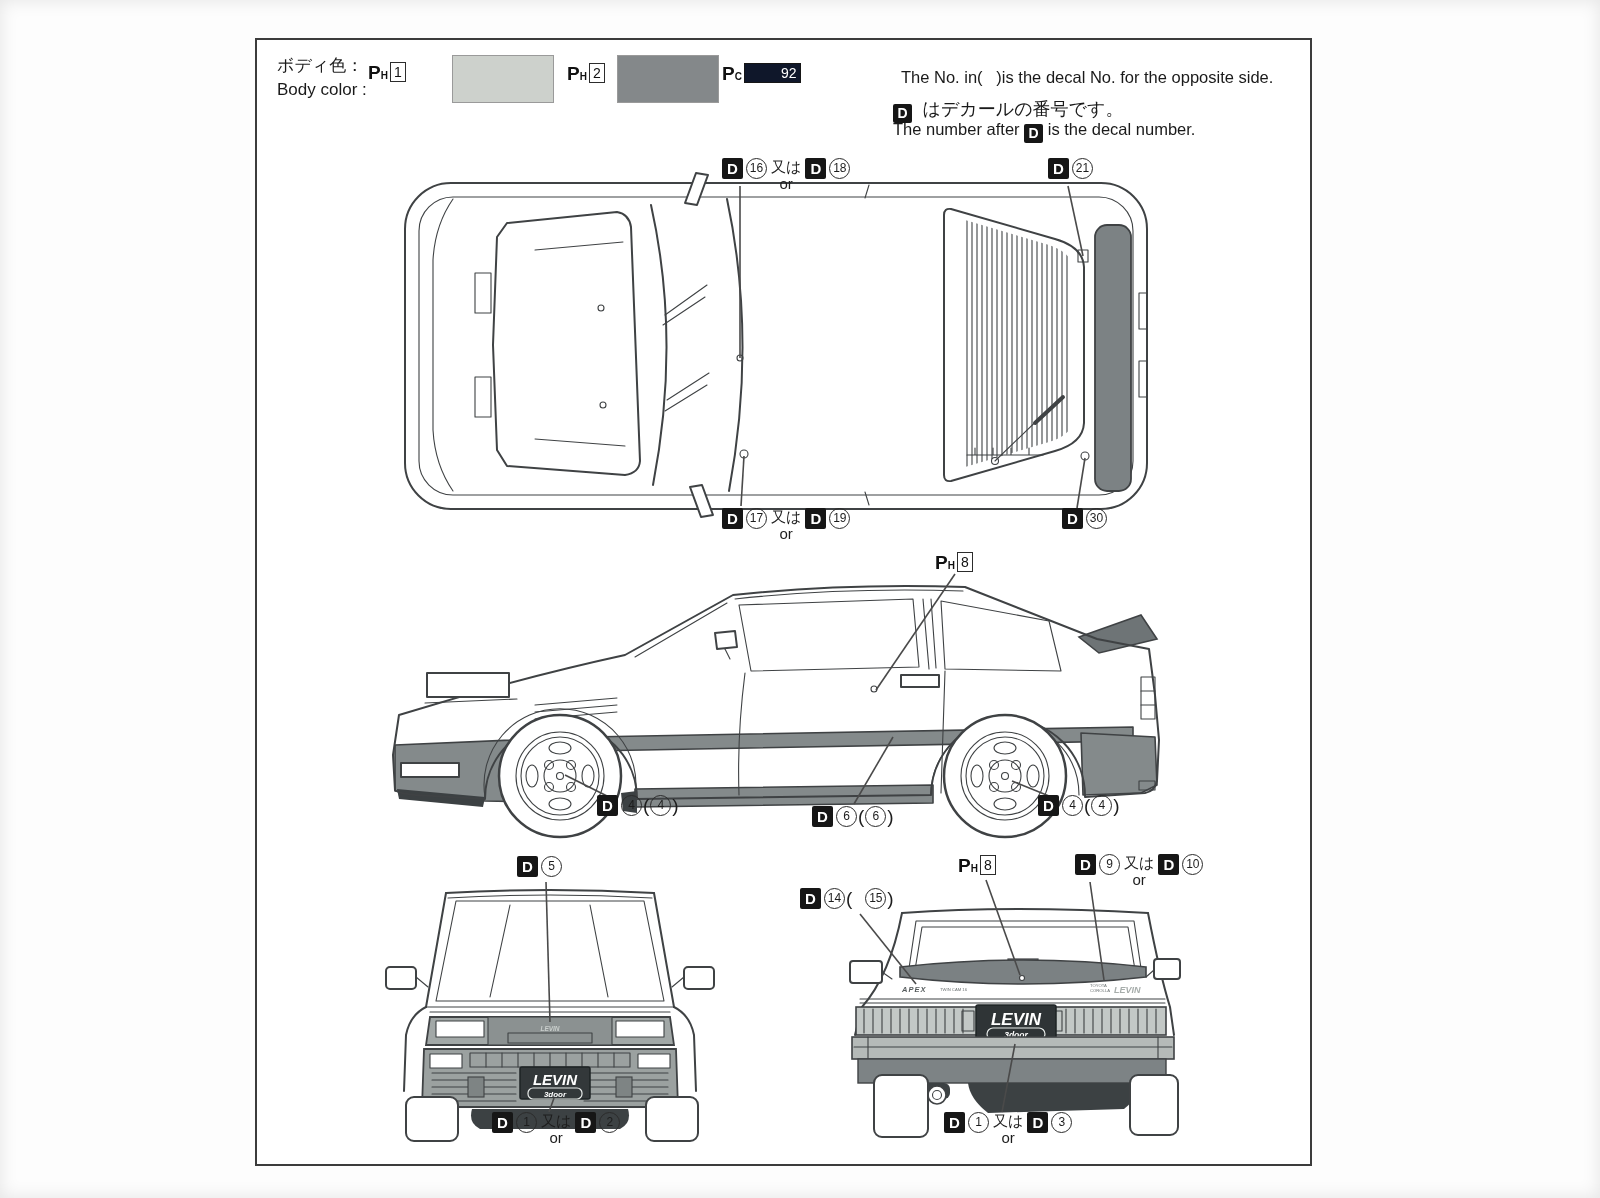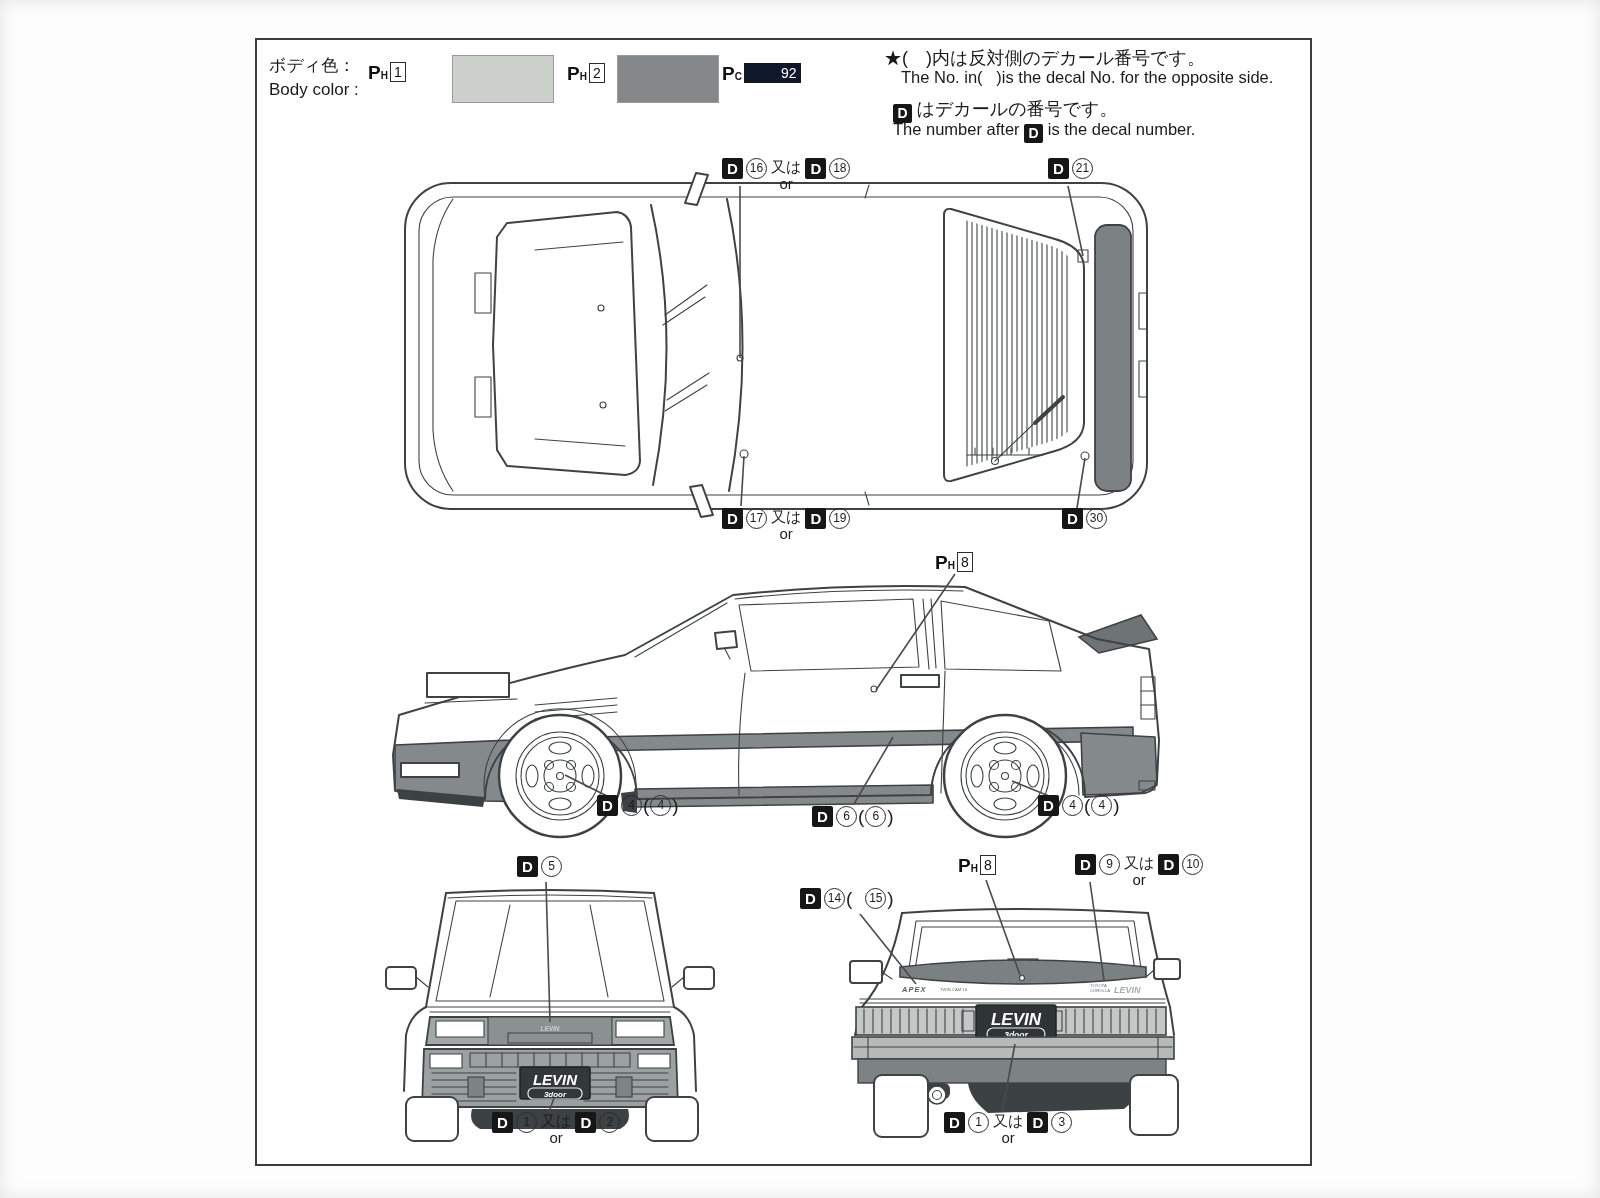--- a/index.html
+++ b/index.html
@@ -6,21 +6,21 @@
   .page{position:relative;width:1600px;height:1198px;background:#fdfdfd;overflow:hidden;
         font-family:"Liberation Sans",sans-serif;color:#222;
         box-shadow:inset 0 0 18px rgba(0,0,0,.10);}
   
   .title{position:absolute;left:248px;top:2px;font-size:23px;color:#1d1d1d;letter-spacing:1px;}
   .title .ten{margin-left:42px;letter-spacing:.5px;}
   
   .mainbox{position:absolute;left:255px;top:38px;width:1053px;height:1124px;
            border:2px solid #3c3c3c;background:#fff;}
   
-  .bclabel{position:absolute;left:269px;top:54px;font-size:17px;line-height:24px;color:#1a1a1a;}
+  .bclabel{position:absolute;left:277px;top:54px;font-size:17px;line-height:24px;color:#1a1a1a;}
   .swatch{position:absolute;width:100px;height:46px;border:1px solid #9a9a9a;}
   .sw-light{left:452px;top:55px;background:#cdd1cc;}
   .sw-dark{left:617px;top:55px;background:#84888a;}
   
   .plab{position:absolute;display:flex;align-items:flex-start;color:#111;}
   .pletter{font-weight:bold;font-size:19px;line-height:21px;}
   .psub{font-size:10px;font-weight:bold;margin-top:8px;}
   .pbox{border:1.5px solid #2c2c2c;min-width:15px;height:20px;padding:0 3px;font-size:14px;
         line-height:19px;text-align:center;margin-left:2px;box-sizing:border-box;}
   .pbox.filled{background:#0f172a;color:#fff;border-color:#161616;padding-left:36px;}
@@ -74,25 +74,24 @@
       <span class="psub">H</span>
       <span class="pbox">2</span>
   </div>
   <div class="swatch sw-dark"></div>
   <div class="plab" style="left:722px;top:63px">
     <span class="pletter">P</span>
       <span class="psub">C</span>
       <span class="pbox filled">92</span>
   </div>
 
-  <div class="note n-jp" style="left:884px;top:46px">★(　)内は反対側のデカール番号です。</div>
   <div class="note n-en" style="left:901px;top:68px">The No. in(&nbsp;&nbsp;&nbsp;)is the decal No. for the opposite side.</div>
   <div class="note" style="left:893px;top:97px">
     <span class="dbox sm">D</span>
-    <span class="n-jp" style="margin-left:0">はデカールの番号です。</span>
+    <span class="n-jp" style="margin-left:6px">はデカールの番号です。</span>
   </div>
   <div class="note n-en" style="left:893px;top:120px">
     <span>The number after</span>
     <span class="dbox sm">D</span>
     <span>is the decal number.</span>
   </div>
 
   <svg style="left:395px;top:165px" width="760" height="360" viewBox="0 0 760 360">
     <defs>
       <clipPath id="rwclip">

